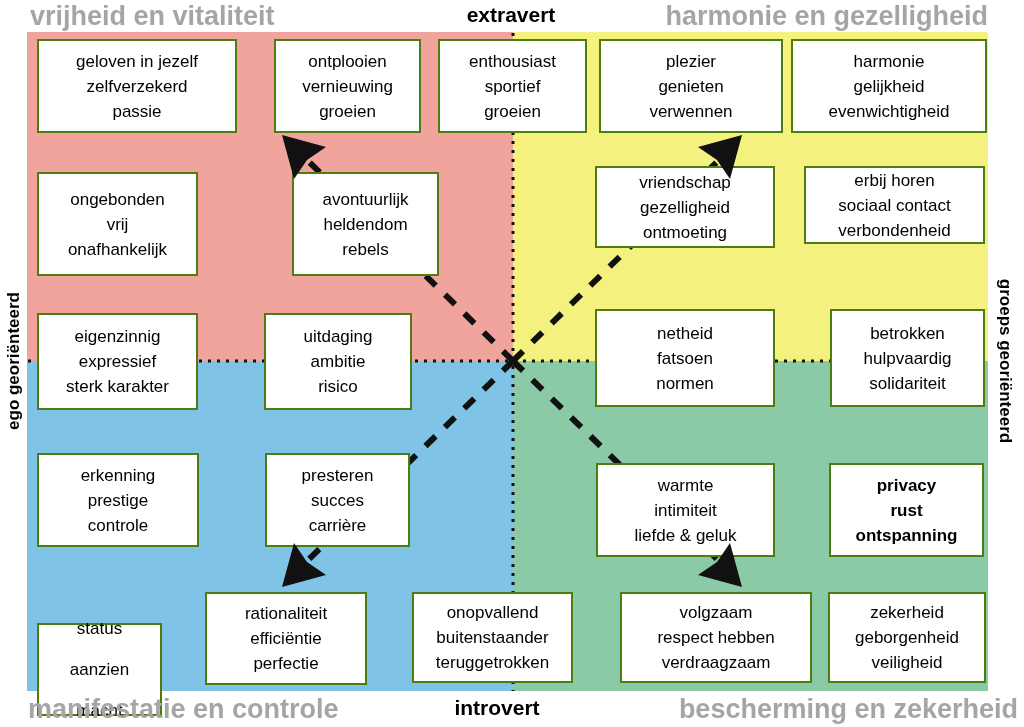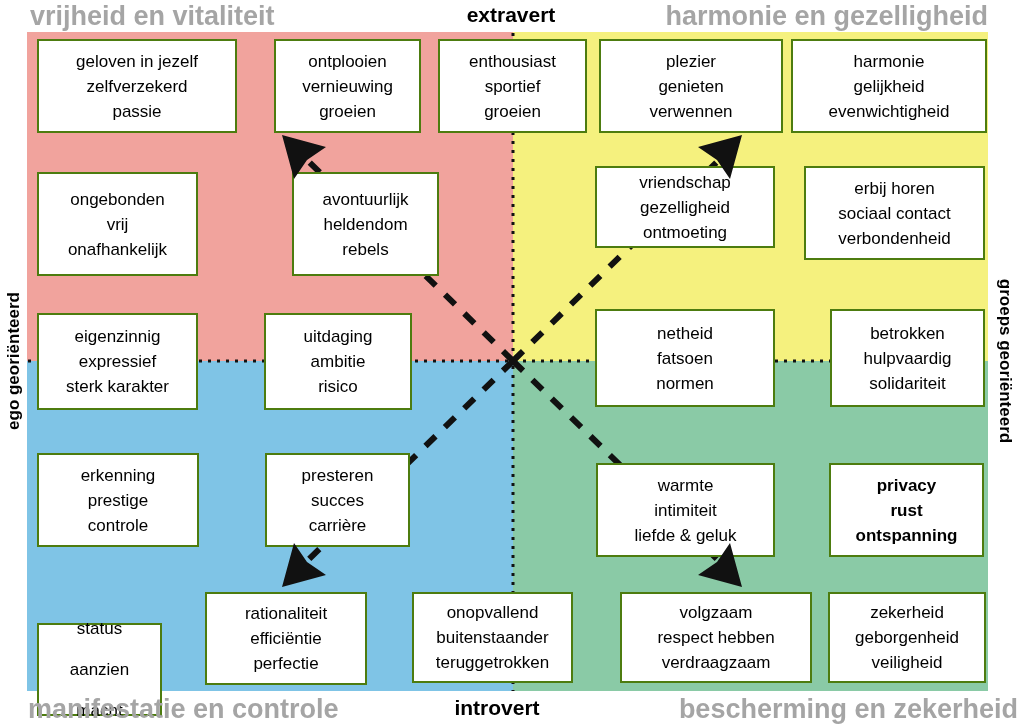--- a/index.html
+++ b/index.html
@@ -96,21 +96,21 @@
       <div class="vbox" style="left: 264px; top: 172px; width: 147px; height: 104px; margin-left: 28px;">
         <div class="line">avontuurlijk</div>
         <div class="line">heldendom</div>
         <div class="line">rebels</div>
       </div>
       <div class="vbox" style="left: 595px; top: 166px; width: 180px; height: 82px;">
         <div class="line">vriendschap</div>
         <div class="line">gezelligheid</div>
         <div class="line">ontmoeting</div>
       </div>
-      <div class="vbox" style="left: 804px; top: 166px; width: 181px; height: 94px;">
+      <div class="vbox" style="left: 804px; top: 166px; width: 181px; height: 78px;">
         <div class="line">erbij horen</div>
         <div class="line">sociaal contact</div>
         <div class="line">verbondenheid</div>
       </div>
       <div class="vbox" style="left: 37px; top: 313px; width: 161px; height: 97px;">
         <div class="line">eigenzinnig</div>
         <div class="line">expressief</div>
         <div class="line">sterk karakter</div>
       </div>
       <div class="vbox" style="left: 264px; top: 313px; width: 148px; height: 97px;">

